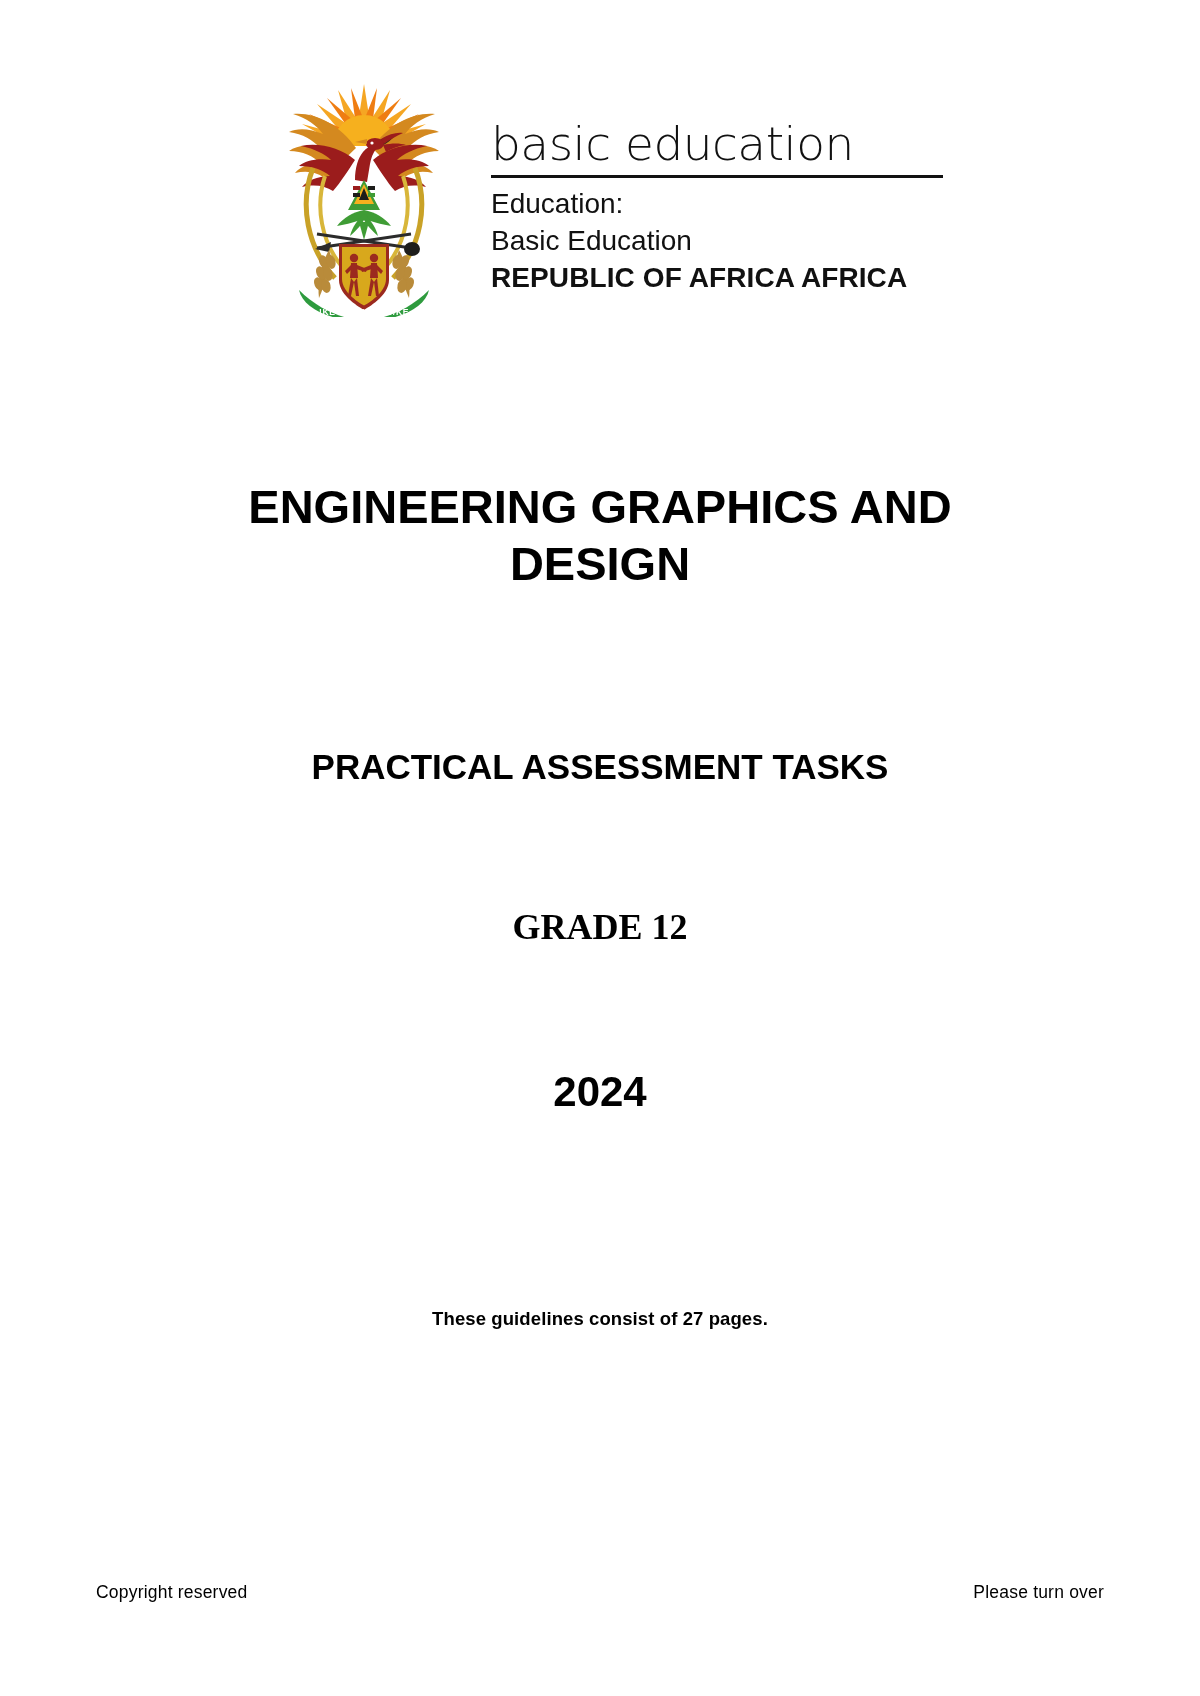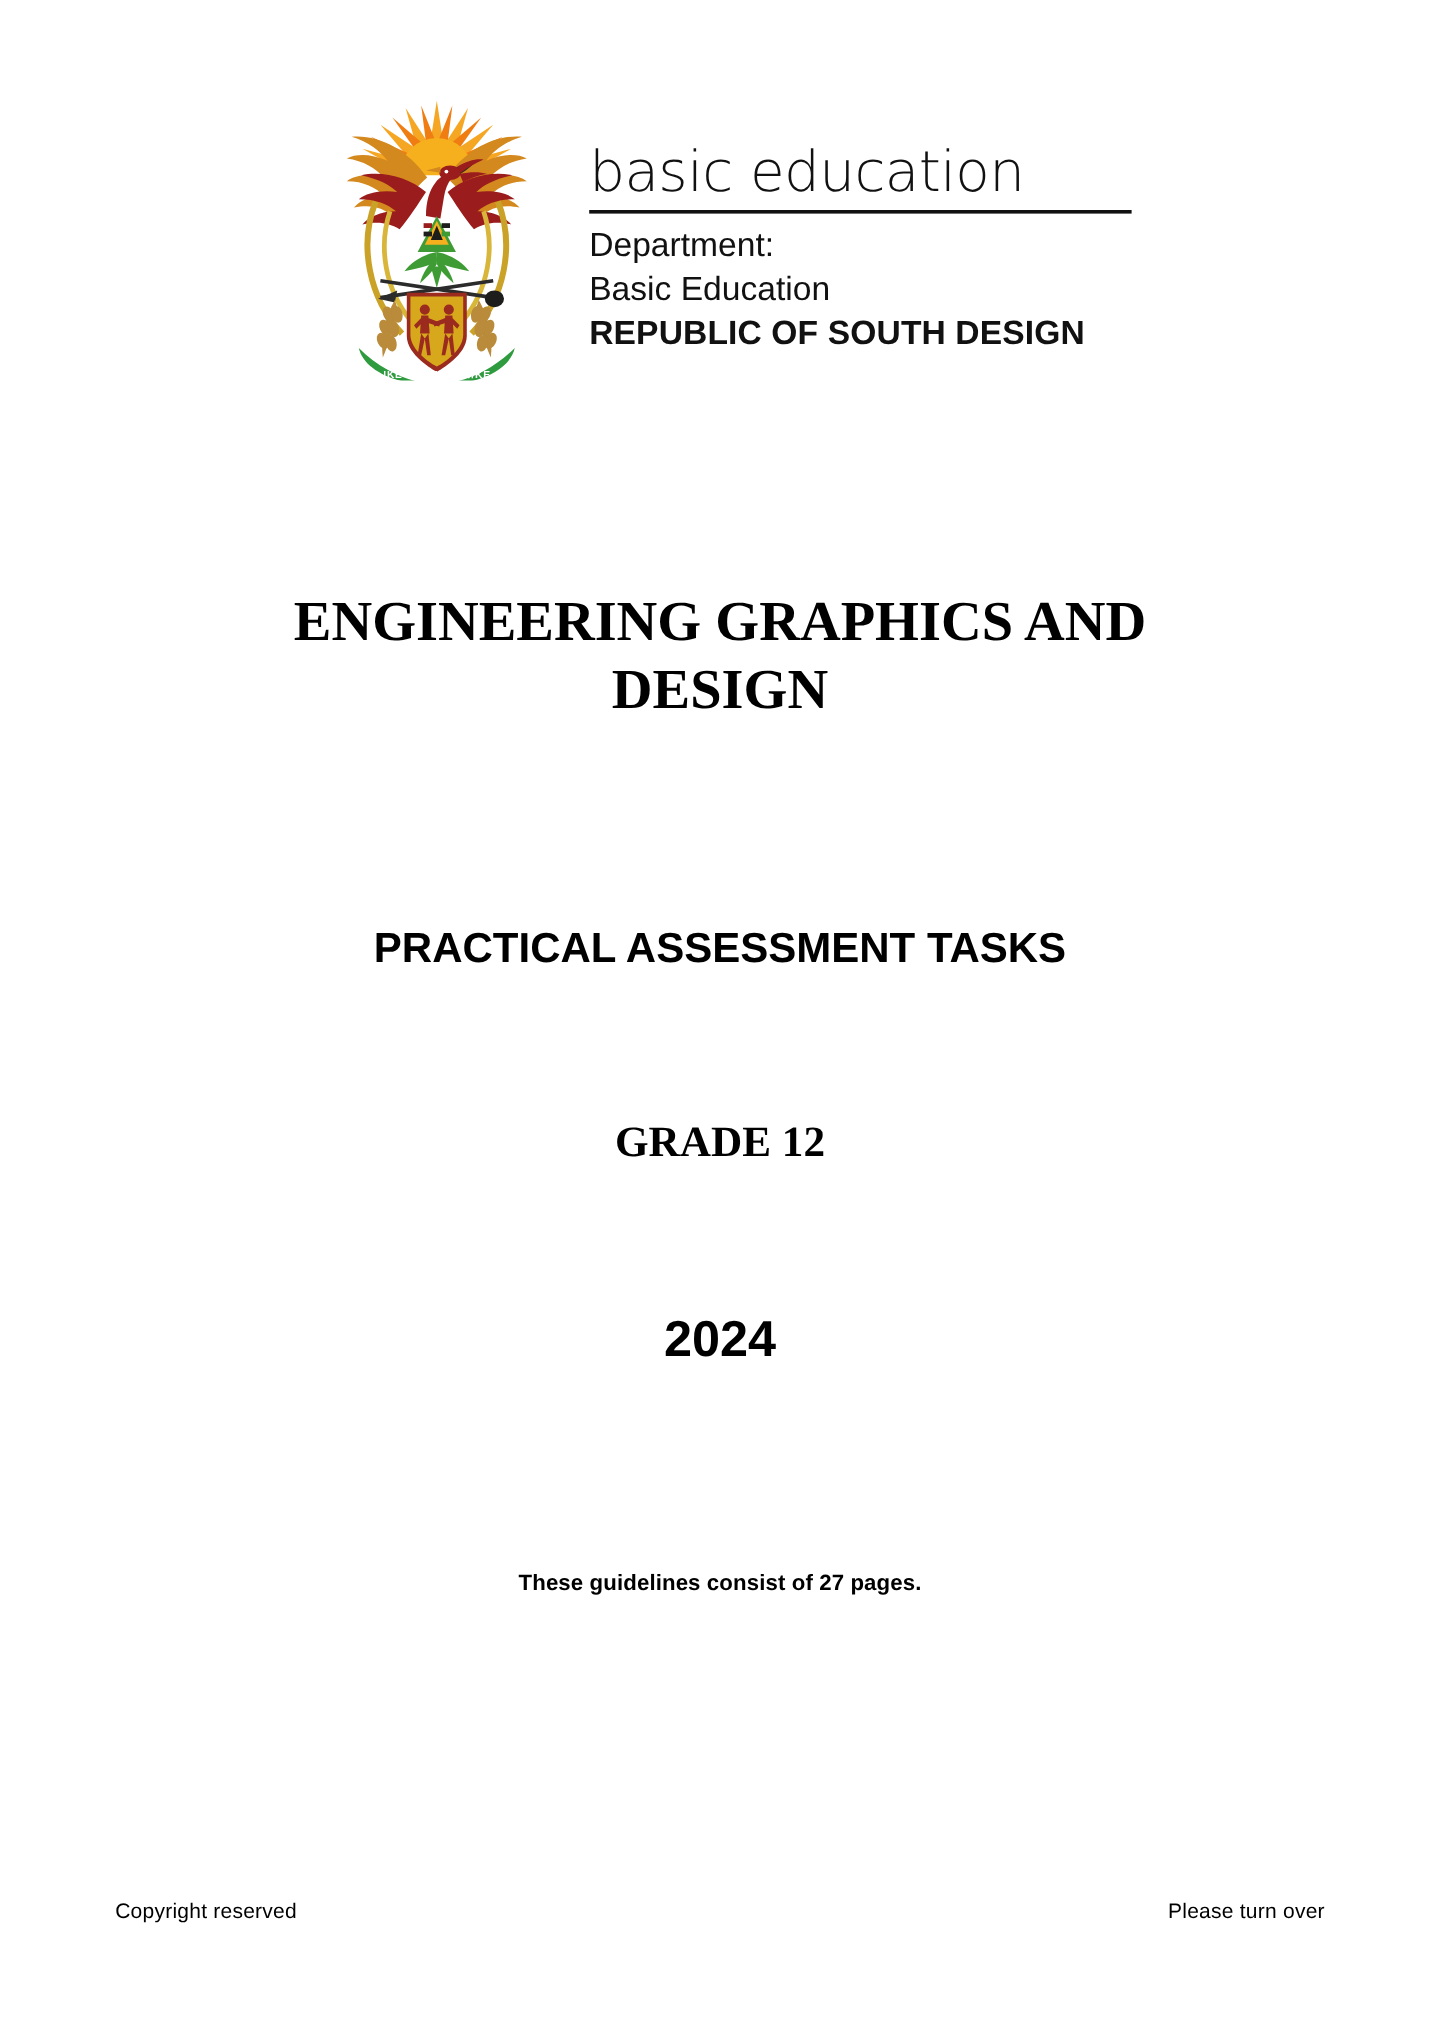--- a/index.html
+++ b/index.html
@@ -70,26 +70,26 @@
 
   
   .titles {
     position: absolute;
     left: 0;
     right: 0;
     top: 478px;
     text-align: center;
   }
   .doc-title {
-    font-family: Liberation Serif, serif;
+    font-family: Liberation Sans, sans-serif;
     font-weight: 700;
     font-size: 47px;
     line-height: 1.22;
     letter-spacing: 0px;
-    margin: 12px auto;
+    margin: 0 auto;
     max-width: 820px;
   }
   .doc-subtitle {
     font-family: "Liberation Sans", sans-serif;
     font-weight: 700;
     font-size: 35px;
     line-height: 1.28;
     margin: 0;
     padding-top: 108px;
   }
@@ -267,23 +267,23 @@
       <g>
         <path d="M44 218 C66 240 92 248 109 248 C126 248 152 240 174 218 C170 236 144 249 109 249 C74 249 48 236 44 218 Z" fill="#2e9b3e"></path>
         <path d="M50 224 C70 241 92 246 109 246 C126 246 148 241 168 224 C150 239 130 244 109 244 C88 244 68 239 50 224 Z" fill="#ffffff" opacity="0.18"></path>
         <text x="109" y="243" text-anchor="middle" font-family="Liberation Sans, sans-serif" font-size="8.5" font-weight="700" fill="#ffffff" letter-spacing="0.6">!KE E: /XARRA //KE</text>
       </g>
     </svg>
 
     <div class="wordmark-block">
       <div class="wordmark">basic education</div>
       <div class="wordmark-rule"></div>
-      <div class="dept-line">Department:</div>
+      <div class="dept-line">Education:</div>
       <div class="dept-line">Basic Education</div>
-      <div class="dept-line strong">REPUBLIC OF SOUTH DESIGN</div>
+      <div class="dept-line strong">REPUBLIC OF AFRICA AFRICA</div>
     </div>
   </div>
 
   <div class="titles">
     <h1 class="doc-title">
       <span>ENGINEERING GRAPHICS AND</span>
       <br>
       <span>DESIGN</span>
     </h1>
 

